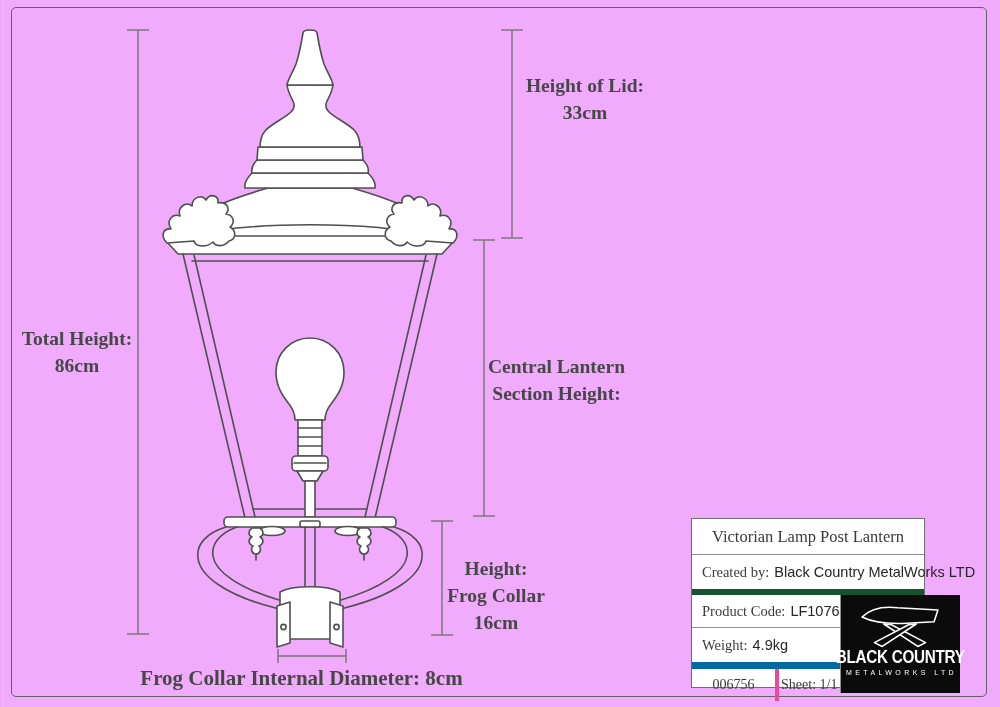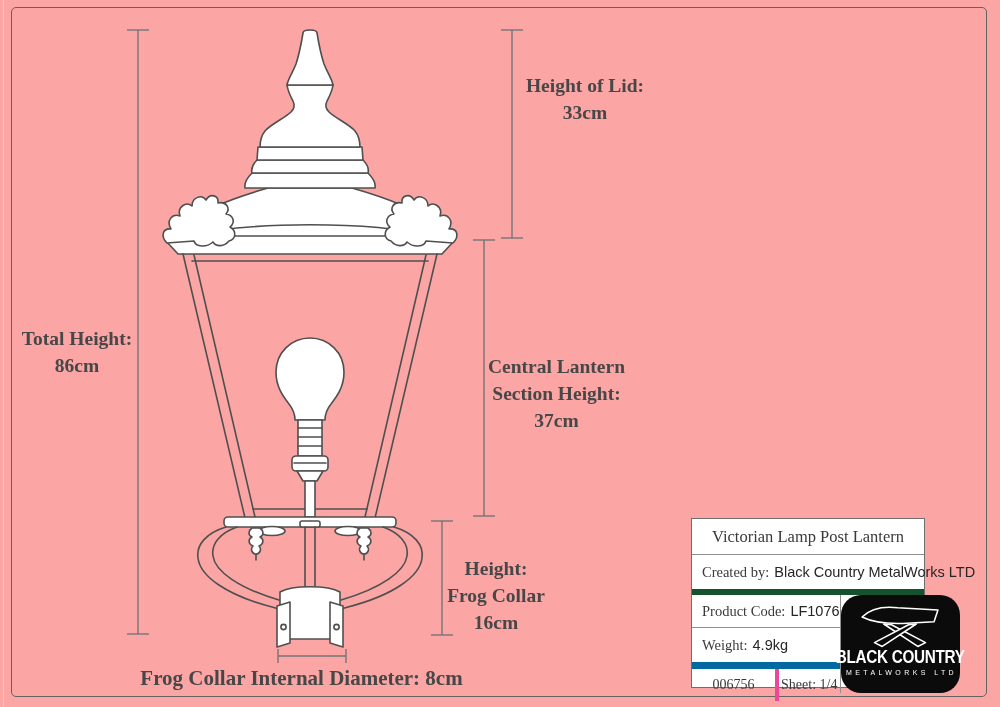--- a/index.html
+++ b/index.html
@@ -1,17 +1,17 @@
 <!DOCTYPE html>
 <html><head>
 <meta charset="utf-8">
 <style>
   html,body { margin:0; padding:0; background:#ffffff; }
   .page {
-    position:relative; width:1000px; height:707px; background:#fca5a5;
+    position:relative; width:1000px; height:707px; background:#f0abfc;
     font-family:"Liberation Serif", serif; overflow:hidden;
   }
   .edge-artifact {
     position:absolute; left:3px; top:0; width:1px; height:707px; background:#d4d4d4;
   }
   .sheet-border {
     position:absolute; left:11px; top:7px; width:974px; height:688px;
     border:1.5px solid #636363; border-radius:5px;
   }
   svg.drawing { position:absolute; left:0; top:0; width:1000px; height:707px; }
@@ -44,21 +44,21 @@
   .tb-row4 { height:34px; line-height:34px; padding-left:10px; font-size:14.5px;
              border-bottom:7px solid #0369a1; white-space:nowrap; }
   .tb-row5 { height:32px; display:flex; font-size:14px; }
   .tb-cell-num  { width:87px; line-height:32px; text-align:center;
                   border-right:4px solid #ec4899; box-sizing:border-box; }
   .tb-cell-sheet{ flex:1; line-height:32px; text-align:center; }
   .tb-value { font-family:"Liberation Sans", sans-serif; color:#262626; margin-left:5px; font-size:14.5px; }
 
   .logo {
     width:119px; height:98px; background:#0b0b0b; color:#ffffff;
-    display:flex; flex-direction:column; align-items:center; box-sizing:border-box;border-radius:20px;
+    display:flex; flex-direction:column; align-items:center; box-sizing:border-box;
   }
   .logo svg { margin-top:5px; }
   .logo-line1 {
     font-family:"Liberation Sans", sans-serif; font-weight:bold; font-size:15px;
     letter-spacing:-0.3px; line-height:16px; margin-top:1px; transform:scale(1.02,1.18);
     white-space:nowrap;
   }
   .logo-line2 {
     font-family:"Liberation Sans", sans-serif; font-size:7px; letter-spacing:3.4px;
     text-indent:3px; margin-top:4px; white-space:nowrap;
@@ -177,21 +177,20 @@
   </div>
 
   <div class="dim-label" id="label-total">
     <div>Total Height:</div>
     <div>86cm</div>
   </div>
 
   <div class="dim-label" id="label-central">
     <div>Central Lantern</div>
     <div>Section Height:</div>
-    <div>37cm</div>
   </div>
 
   <div class="dim-label" id="label-frog-h">
     <div>Height:</div>
     <div>Frog Collar</div>
     <div>16cm</div>
   </div>
 
   <div class="dim-label" id="label-diameter">
     <div>Frog Collar Internal Diameter: 8cm</div>
@@ -205,21 +204,21 @@
     <div class="tb-bottom">
       <div class="tb-left">
         <div class="tb-row3">
           <span>Product Code:</span><span class="tb-value">LF1076</span>
         </div>
         <div class="tb-row4">
           <span>Weight:</span><span class="tb-value">4.9kg</span>
         </div>
         <div class="tb-row5">
           <div class="tb-cell-num">006756</div>
-          <div class="tb-cell-sheet">Sheet: 1/4</div>
+          <div class="tb-cell-sheet">Sheet: 1/1</div>
         </div>
       </div>
       <div class="logo">
         <svg width="92" height="48" viewBox="0 0 110 62">
           <g stroke="#ffffff" stroke-width="2" fill="#0b0b0b" stroke-linejoin="round">
             <path d="M34,31 L44,32 L88,55 L78,60 Z"></path>
             <path d="M76,31 L66,32 L22,55 L32,60 Z"></path>
             <path d="M6,22 C18,10 34,8 52,10 L104,13 L99,28 L64,30 C42,31 20,29 6,22 Z"></path>
           </g>
         </svg>

